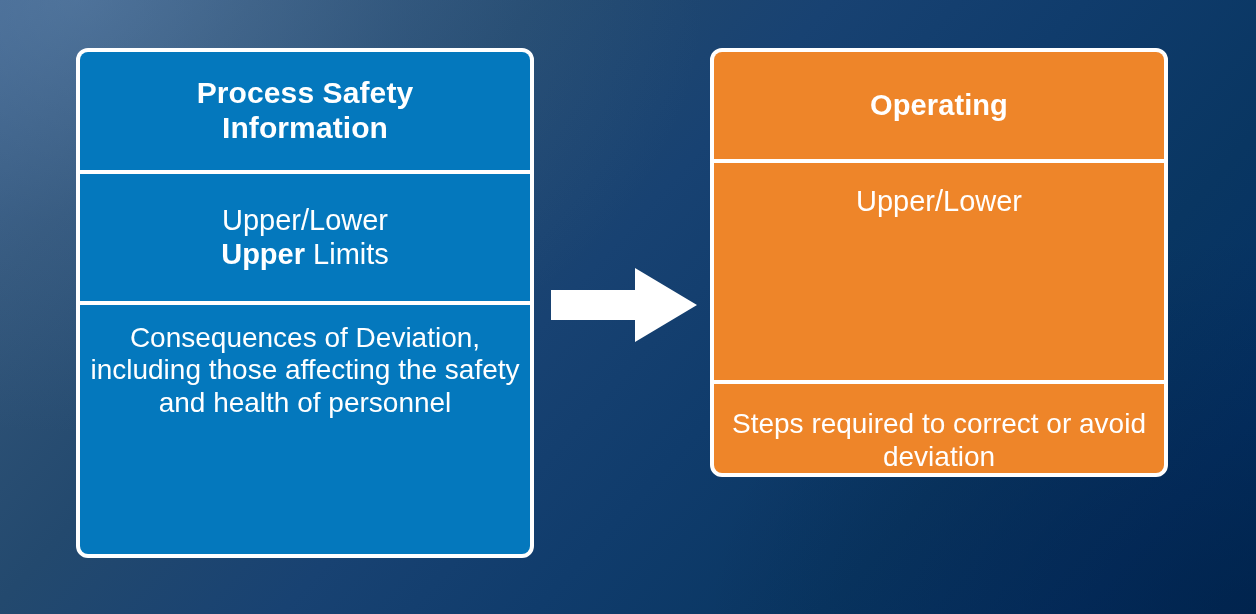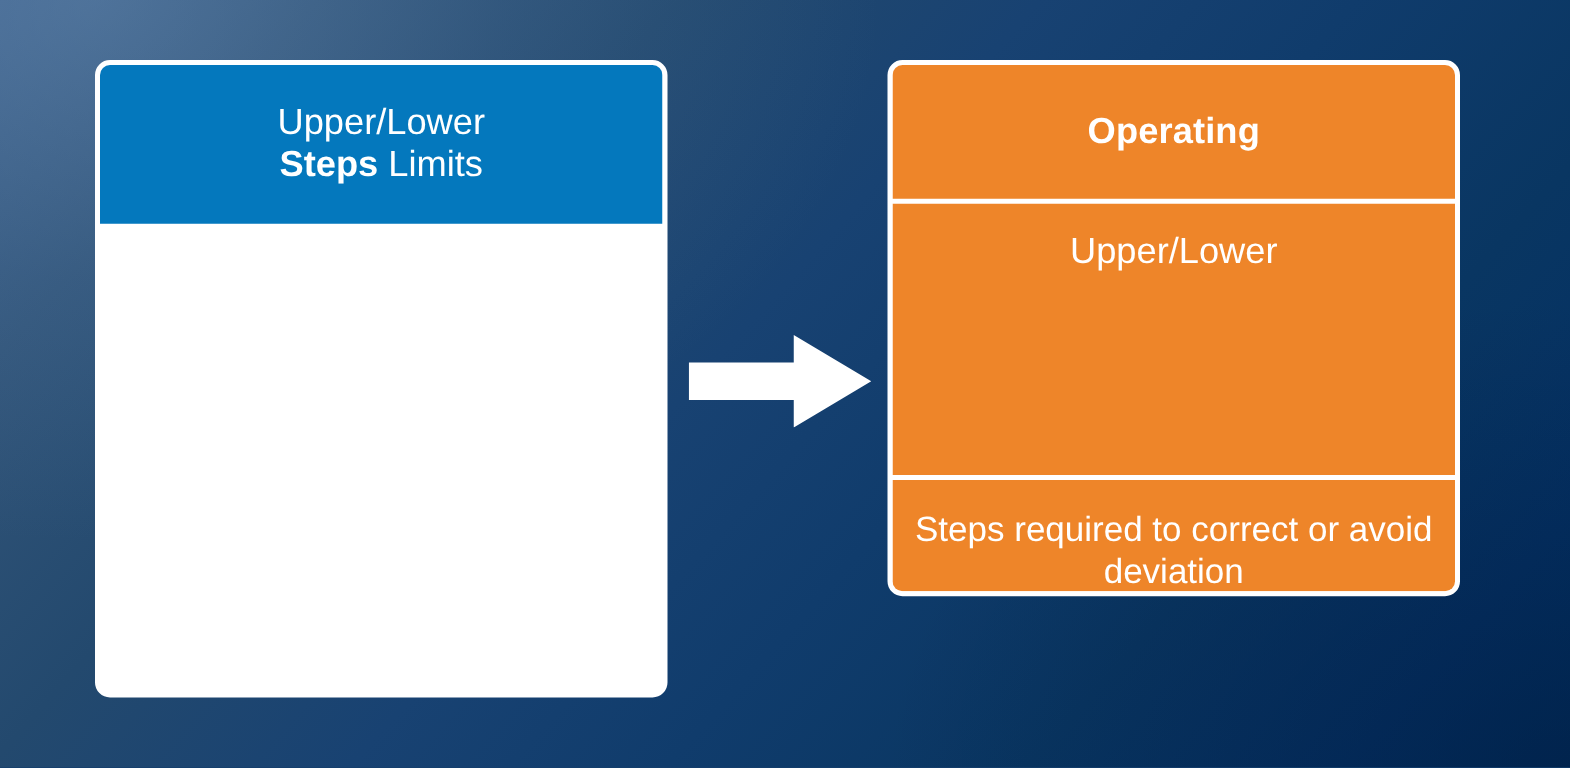--- a/index.html
+++ b/index.html
@@ -105,26 +105,33 @@
     z-index: 3;
   }
 </style>
 </head>
 <body>
 
 <div id="stage">
 
   <div class="panel blue">
 
+    <div class="cell header">
+      <div class="para">Process Safety</div>
+      <div class="para">Information</div>
+    </div>
 
     <div class="cell body s-limits">
       <div class="para">Upper/Lower</div>
-      <div class="para"><b>Steps</b><span> Limits</span></div>
+      <div class="para"><b>Upper</b><span> Limits</span></div>
     </div>
 
+    <div class="cell body s-conseq">
+      <div class="para">Consequences of Deviation, including those affecting the safety and health of personnel</div>
+    </div>
 
   </div>
 
   <svg id="arrow" viewBox="0 0 146 74">
     <polygon points="0,22 84,22 84,0 146,37 84,74 84,52 0,52" fill="#ffffff"></polygon>
   </svg>
 
   <div class="panel orange">
 
     <div class="cell header">

